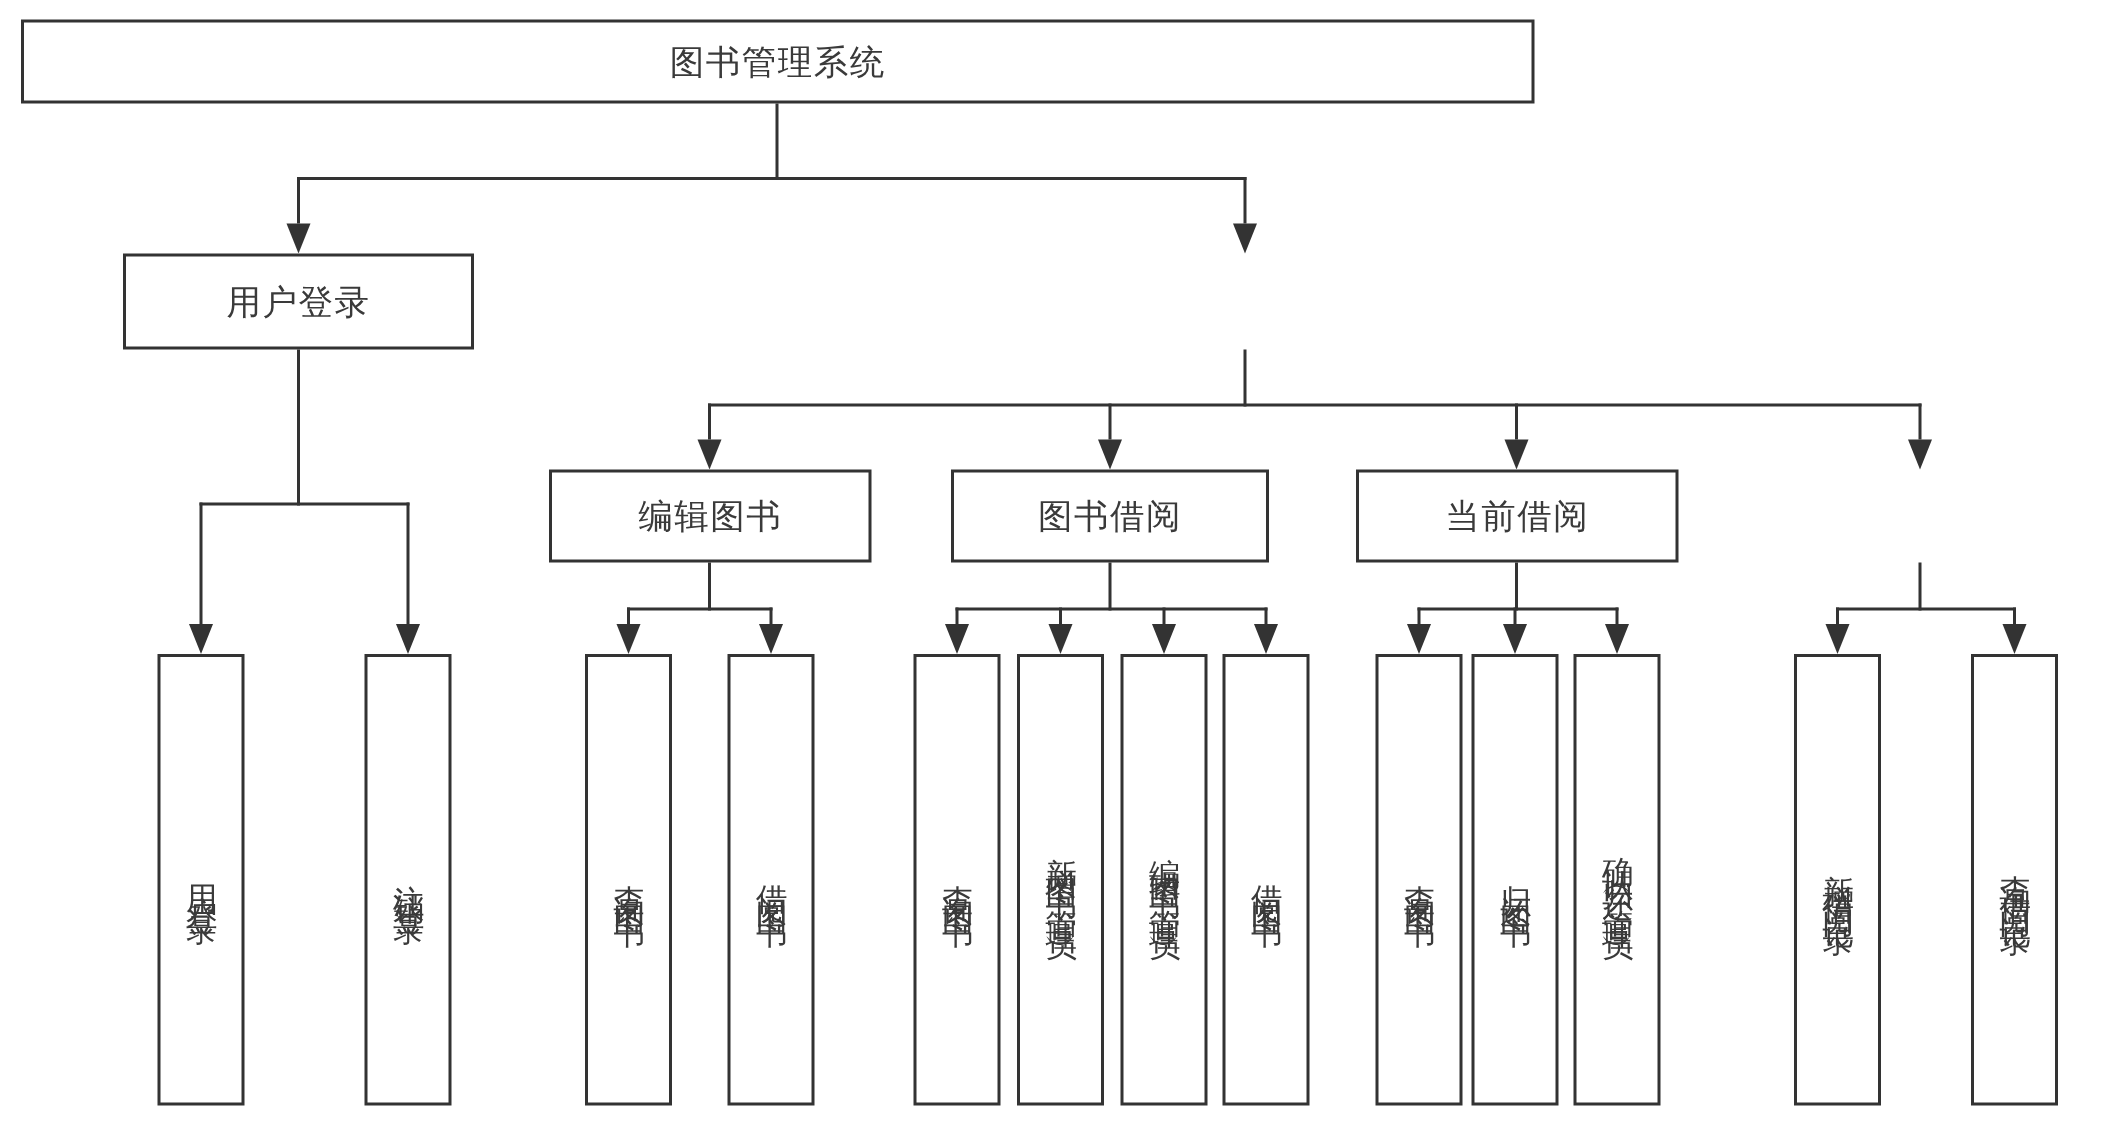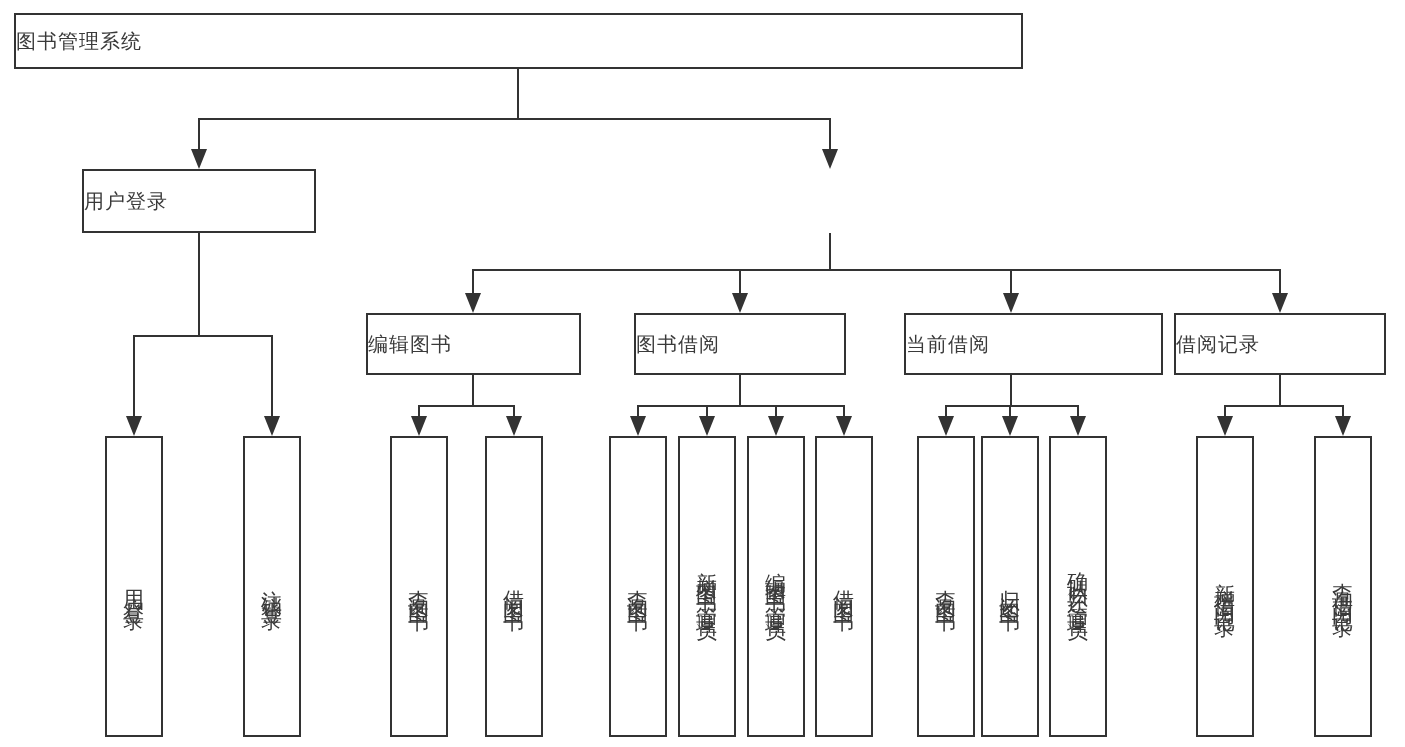--- a/index.html
+++ b/index.html
@@ -7,22 +7,22 @@
     --watermark-color:#9c9c9c; --background:#ffffff;
   }
   html,body{margin:0;padding:0;background:var(--background);}
   *{box-sizing:border-box;}
   .canvas{
     position:relative; width:1405px; height:747px; background:var(--background);
     font-family:"Liberation Sans", sans-serif; color:var(--text); overflow:hidden;
   }
   .hbox{
     position:absolute; background:var(--box-bg); border:2px solid var(--line);
-    display:flex; align-items:center; 
-    font-size:20px; letter-spacing:1px; color:var(--text);
+    display:flex; align-items:center; justify-content:center;
+    font-size:23px; letter-spacing:1px; color:var(--text);
   }
   .vbox{
     position:absolute; top:436px; width:58px; height:301px;
     background:var(--box-bg); border:2px solid var(--line);
     display:flex; align-items:center; justify-content:center;
   }
   .vbox span{
     writing-mode:vertical-rl; text-orientation:mixed;
     font-size:21px; letter-spacing:7px; color:var(--text); line-height:1;
     white-space:nowrap;
@@ -75,25 +75,22 @@
   <div class="ah" style="left:1003px;top:293px;"></div>
   <div class="ln" style="left:1279px;top:269px;width:2px;height:24px;"></div>
   <div class="ah" style="left:1272px;top:293px;"></div>
 
   <div class="hbox" style="left:366px;top:313px;width:215px;height:62px;">
     <span>编辑图书</span>
   </div>
   <div class="hbox" style="left:634px;top:313px;width:212px;height:62px;">
     <span>图书借阅</span>
   </div>
-  <div class="hbox" style="left:904px;top:313px;width:259px;height:62px;">
+  <div class="hbox" style="left:904px;top:313px;width:215px;height:62px;">
     <span>当前借阅</span>
-  </div>
-  <div class="hbox" style="left:1174px;top:313px;width:212px;height:62px;">
-    <span>借阅记录</span>
   </div>
 
   <div class="ln" style="left:472px;top:375px;width:2px;height:32px;"></div>
   <div class="ln" style="left:418px;top:405px;width:97px;height:2px;"></div>
   <div class="ln" style="left:418px;top:405px;width:2px;height:11px;"></div>
   <div class="ah" style="left:411px;top:416px;"></div>
   <div class="ln" style="left:513px;top:405px;width:2px;height:11px;"></div>
   <div class="ah" style="left:506px;top:416px;"></div>
 
   <div class="ln" style="left:739px;top:375px;width:2px;height:32px;"></div>

